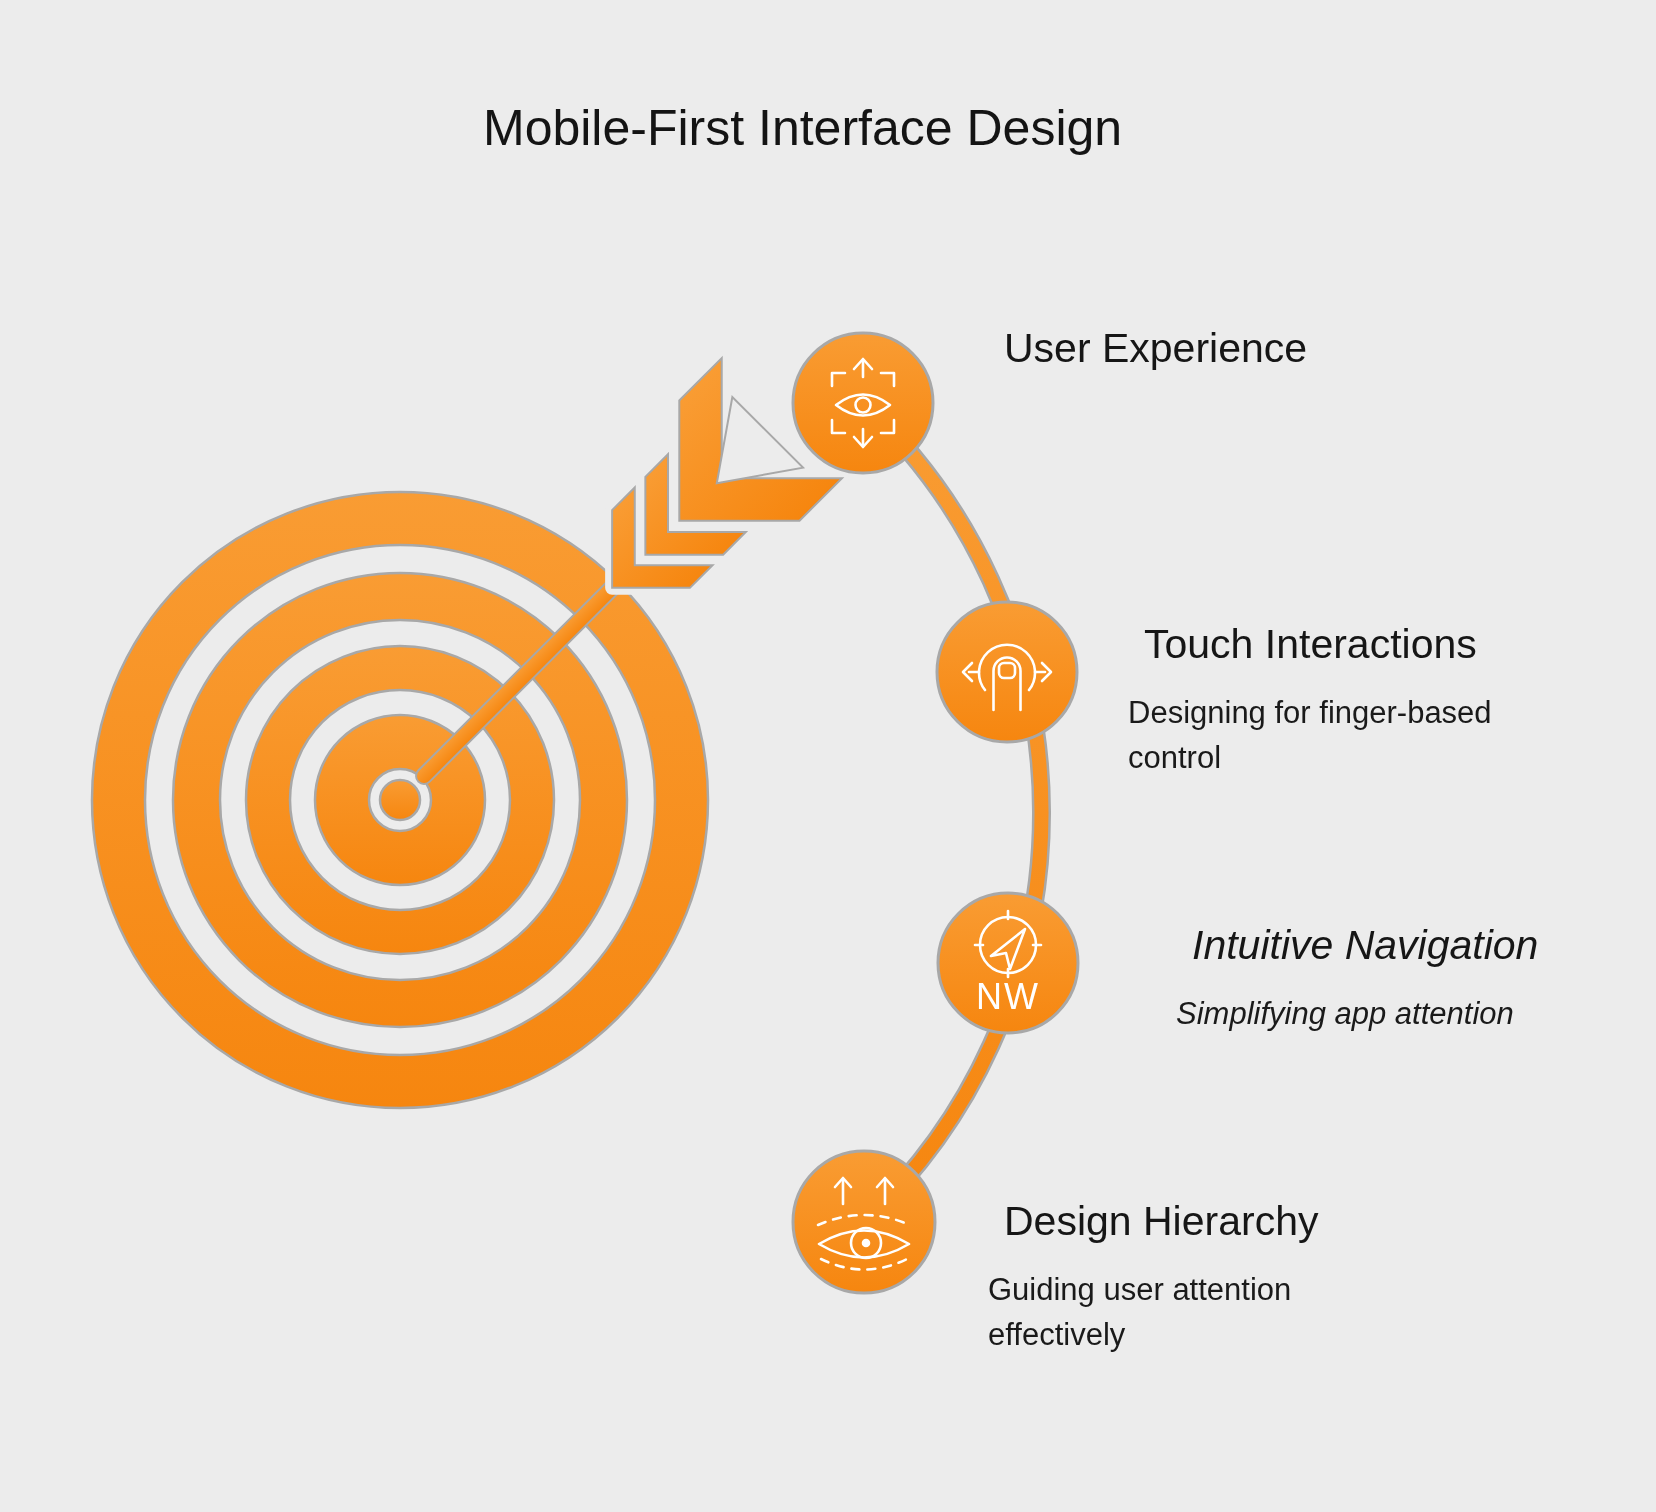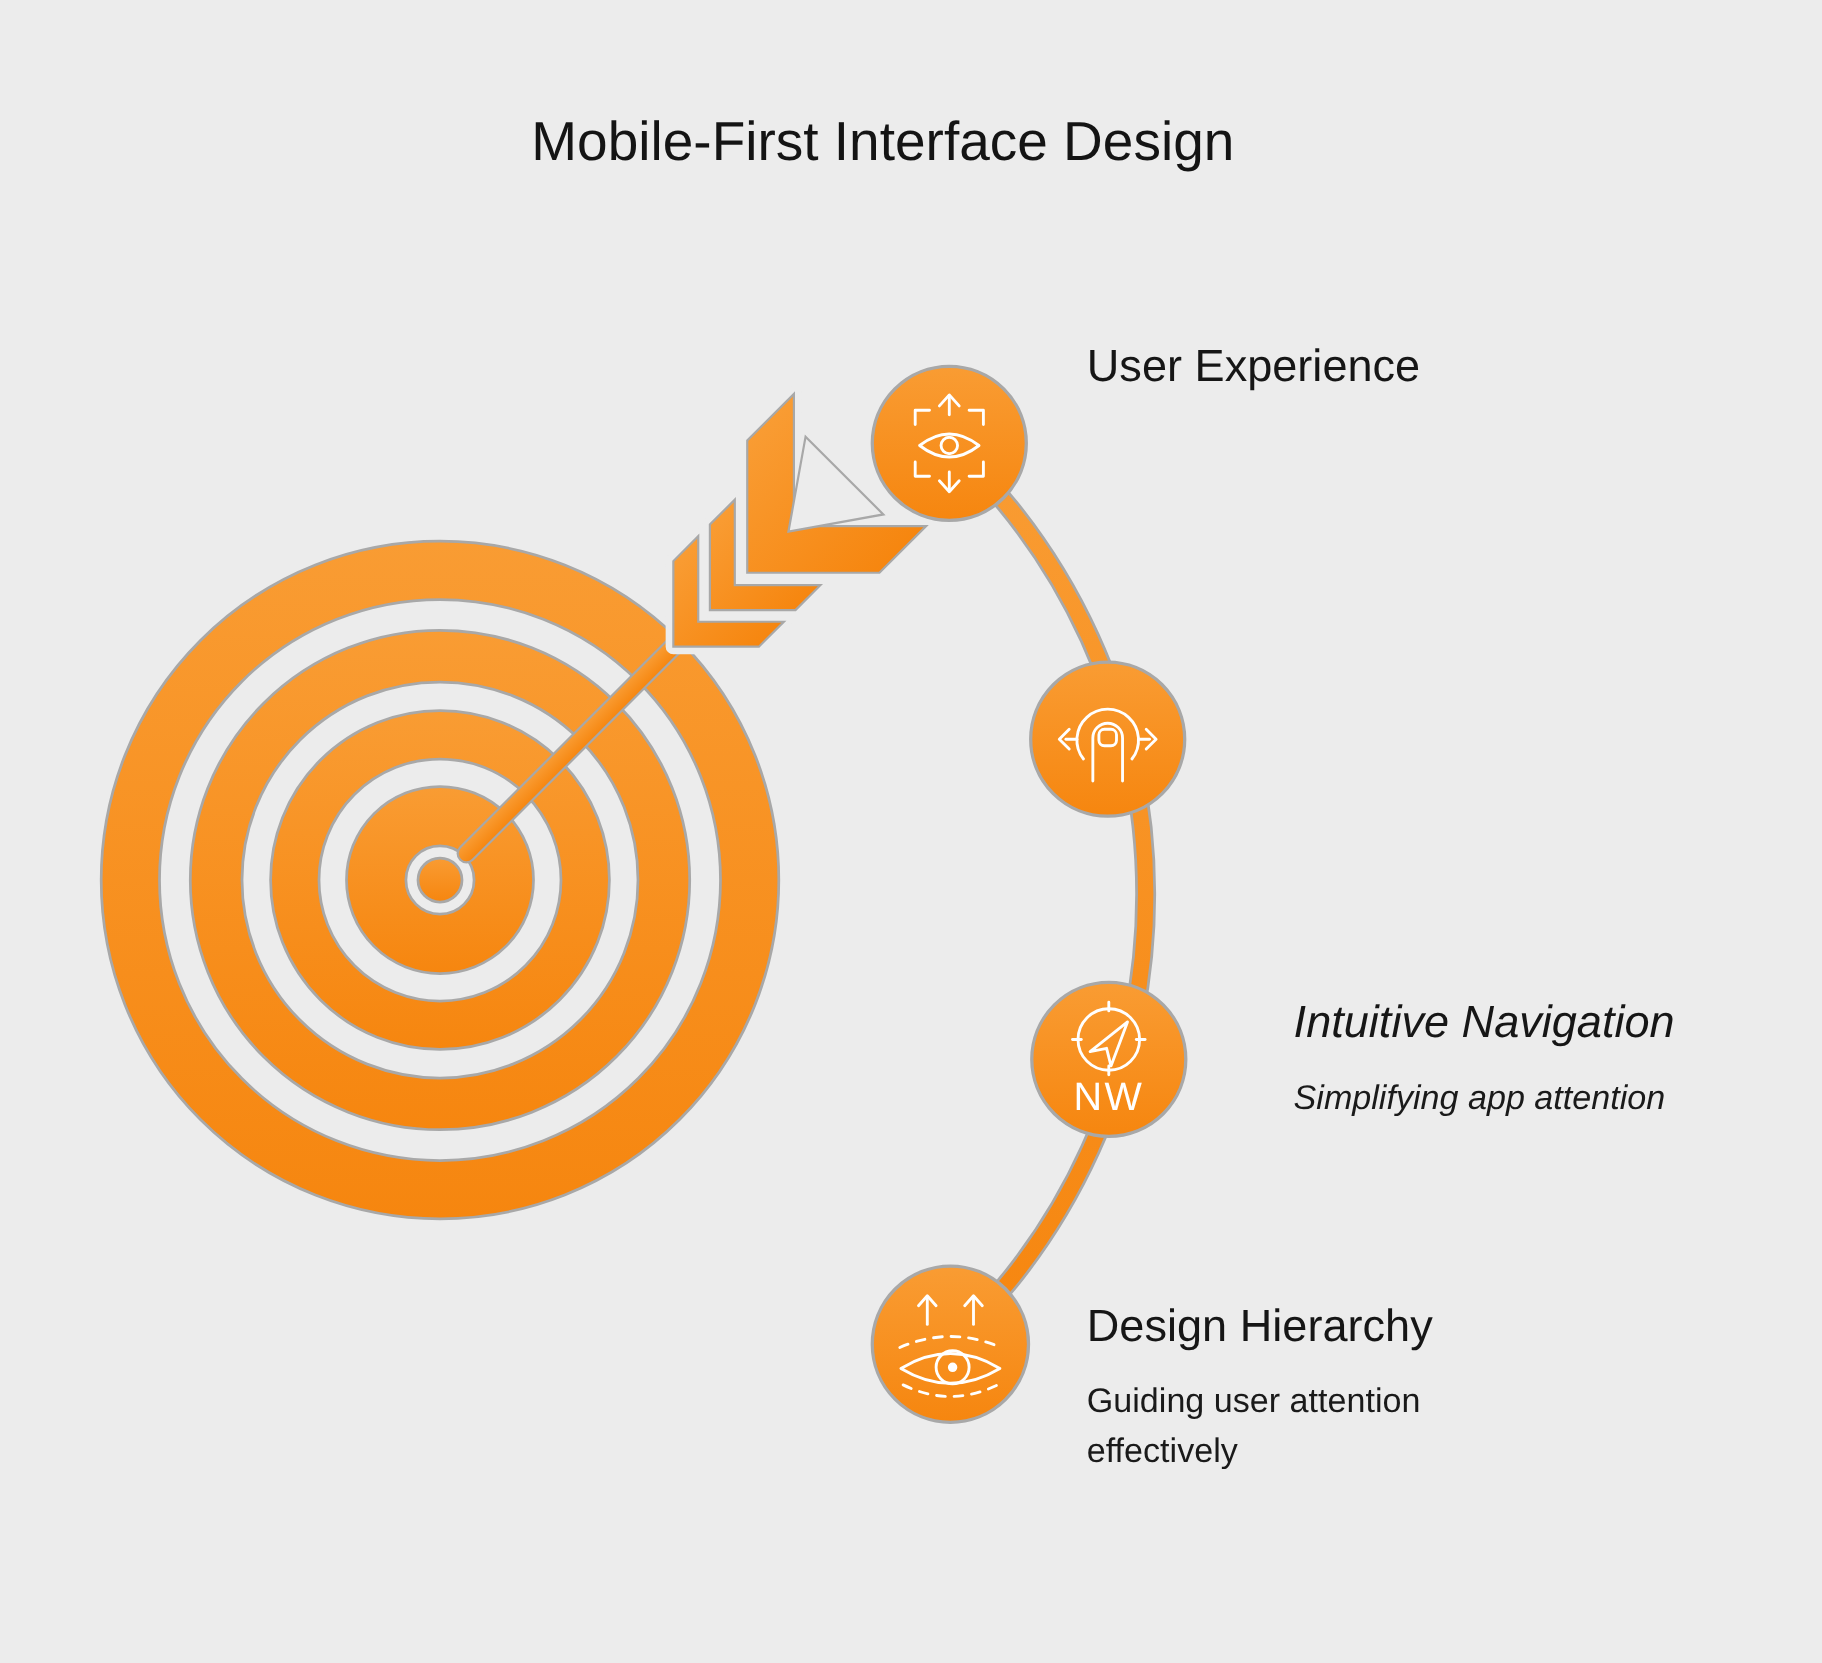--- a/index.html
+++ b/index.html
@@ -7,21 +7,21 @@
     position:relative;width:1656px;height:1512px;background:#ececec;overflow:hidden;
     font-family:"Liberation Sans","DejaVu Sans",sans-serif;
   }
   .stage svg{position:absolute;left:0;top:0;}
   .title{
     position:absolute;left:483px;top:99px;
     font-size:50px;font-weight:normal;color:#141414;letter-spacing:0px;white-space:nowrap;
   }
   .section{position:absolute;color:#1a1a1a;}
   .section h2{
-    margin:0;font-size:41px;font-weight:400;line-height:48px;color:#161616;white-space:nowrap;
+    margin:16px;font-size:41px;font-weight:400;line-height:48px;color:#161616;white-space:nowrap;
   }
   .section p{
     margin:22px 0 0 0;font-size:31px;font-weight:400;line-height:45px;color:#1a1a1a;
   }
 </style>
 </head>
 <body>
 
 <div class="stage">
 
@@ -121,20 +121,24 @@
       </g>
     </g>
   </svg>
 
   <div class="title">Mobile-First Interface Design</div>
 
   <div class="section" style="left:988px;top:308px;width:425px;">
     <h2>User Experience</h2>
   </div>
 
+  <div class="section" style="left:1128px;top:604px;width:425px;">
+    <h2>Touch Interactions</h2>
+    <p>Designing for finger-based control</p>
+  </div>
 
   <div class="section" style="left:1176px;top:905px;width:500px;font-style:italic;">
     <h2>Intuitive Navigation</h2>
     <p>Simplifying app attention</p>
   </div>
 
   <div class="section" style="left:988px;top:1181px;width:340px;">
     <h2>Design Hierarchy</h2>
     <p>Guiding user attention effectively</p>
   </div>

